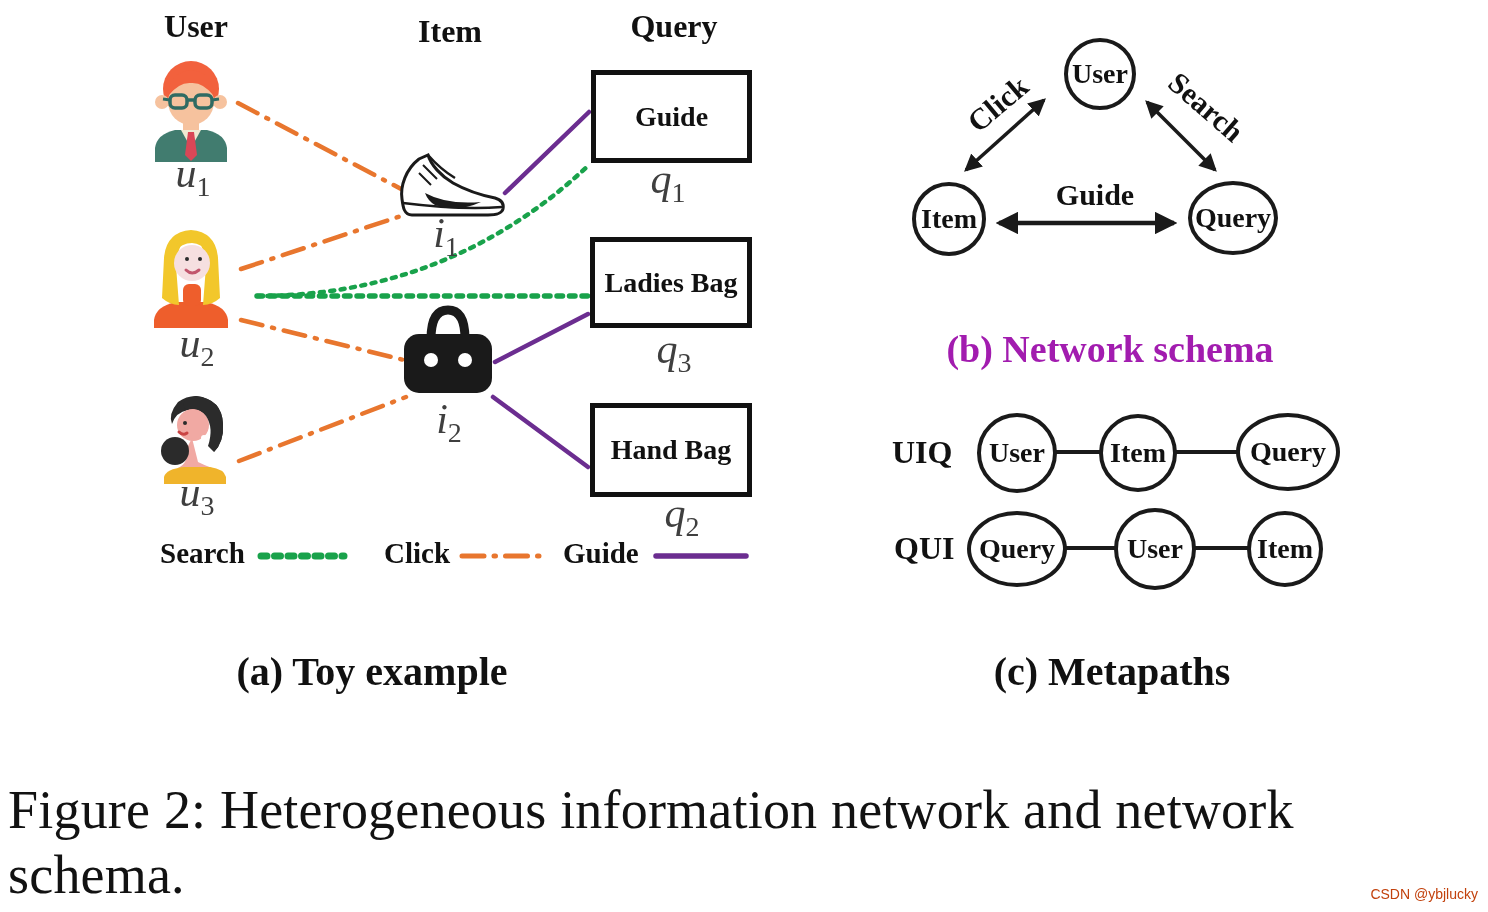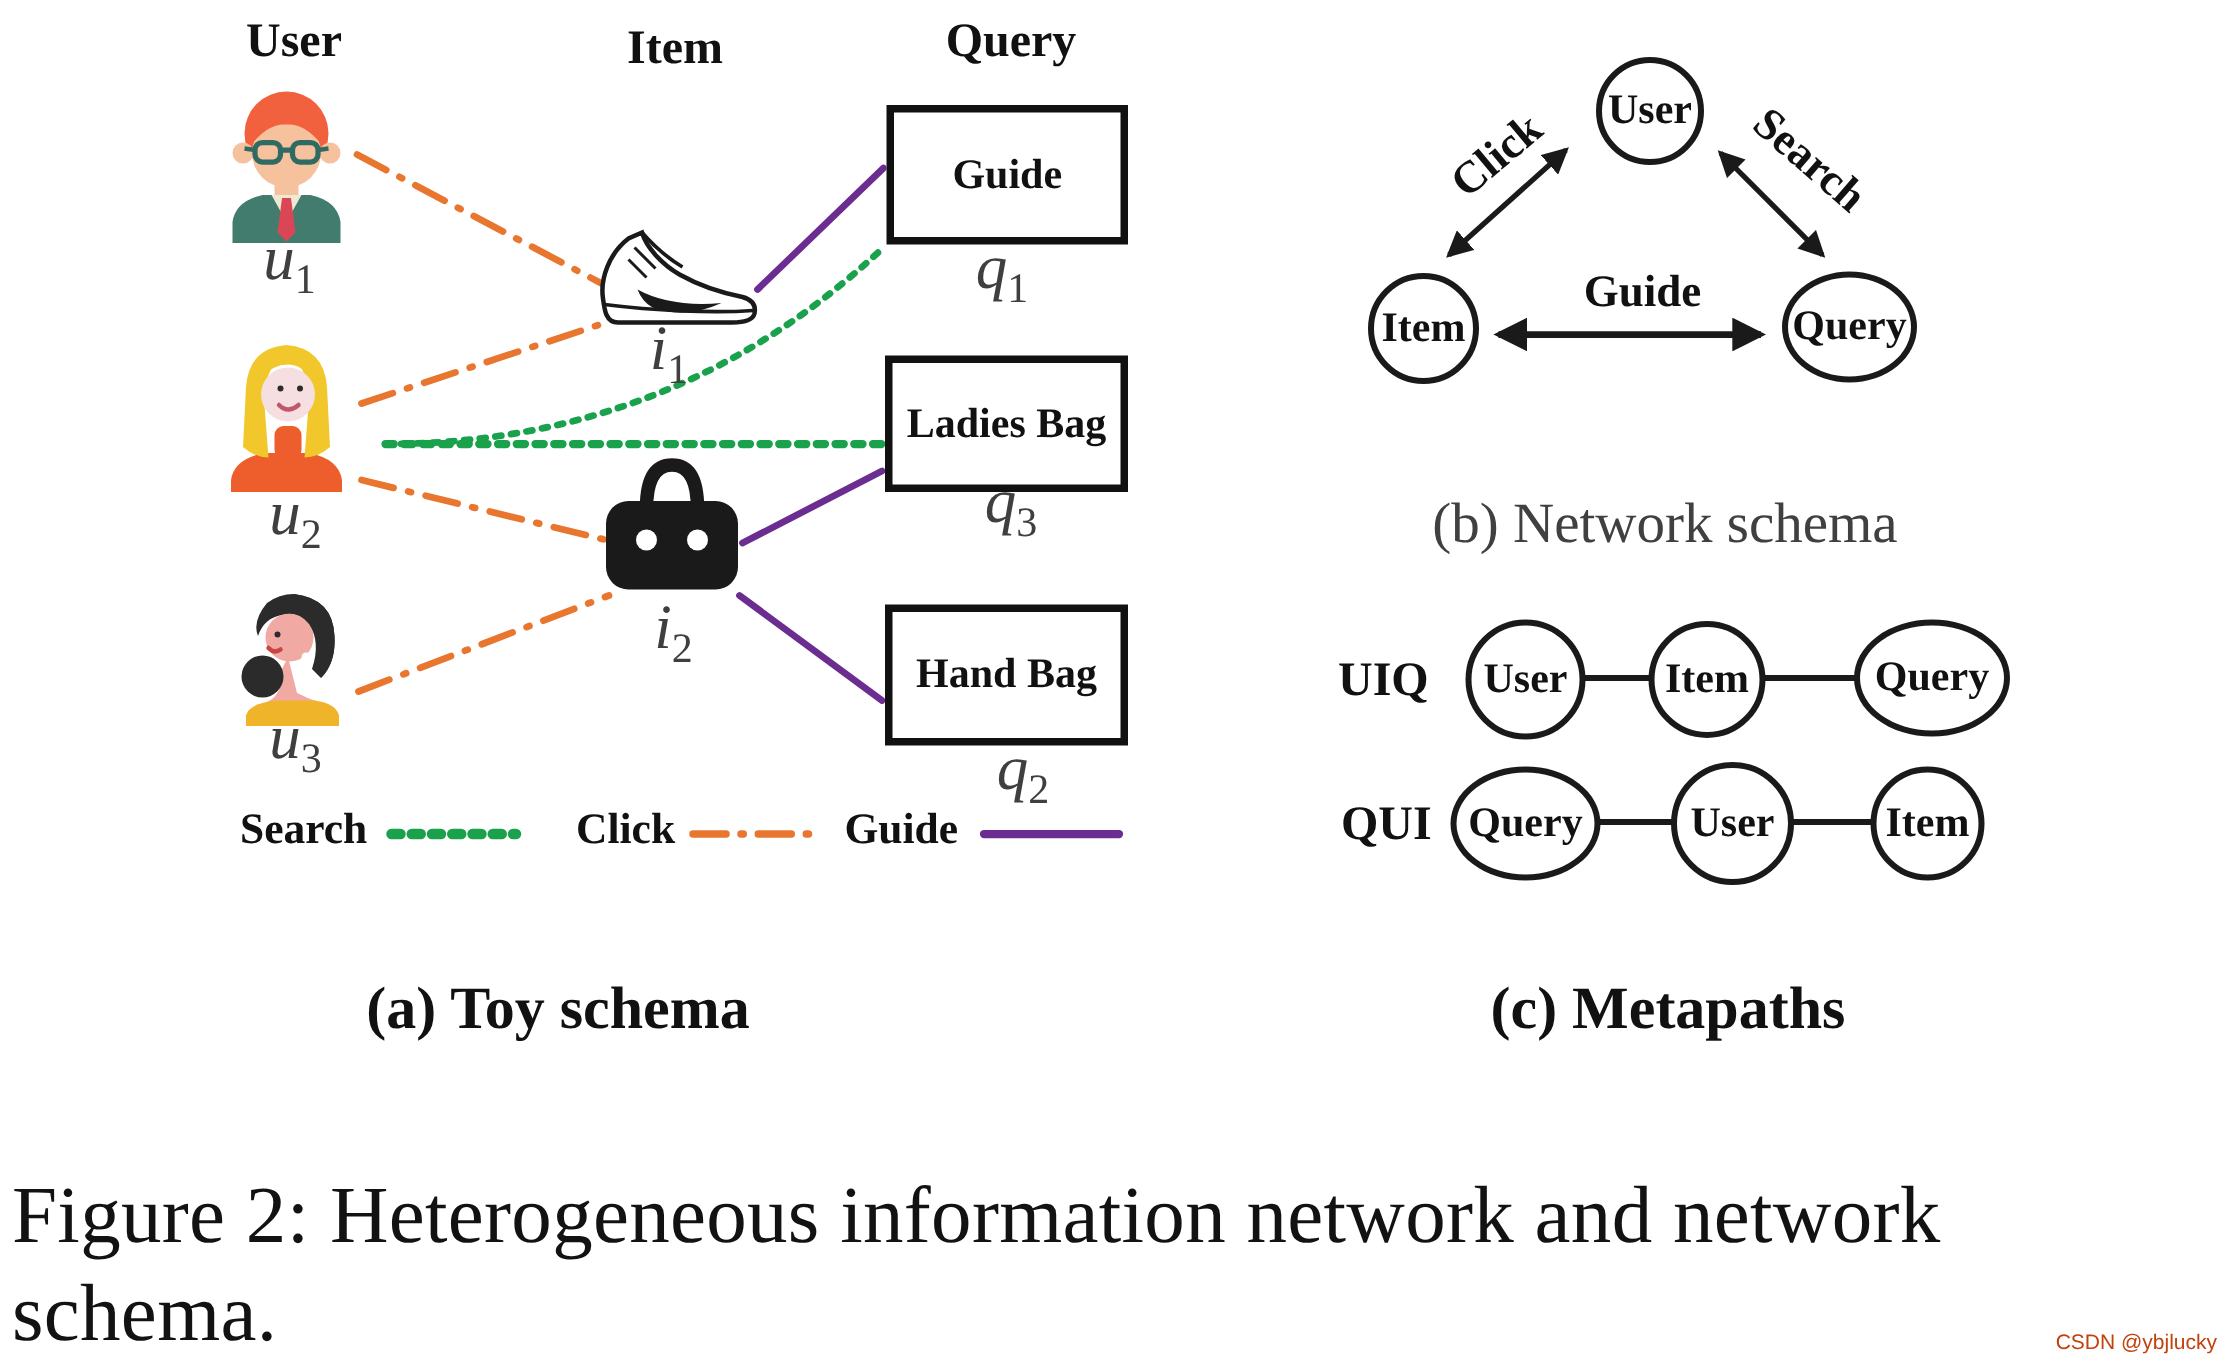--- a/index.html
+++ b/index.html
@@ -6,21 +6,21 @@
   #fig{position:relative;width:1488px;height:912px;background:#ffffff;overflow:hidden;
        font-family:"Liberation Serif","DejaVu Serif",serif;color:#1a1a1a;padding-left:48px;}
   .abs{position:absolute;}
   .colhead{font-weight:bold;font-size:32px;text-align:center;width:130px;color:#111;}
   .qbox{border:5px solid #111;background:#fff;display:flex;align-items:center;justify-content:center;
         font-weight:bold;font-size:28px;color:#111;box-sizing:border-box;text-align:center;}
   .math-label{width:76px;text-align:center;font-style:italic;font-size:42px;color:#3f3f3f;line-height:1;}
   .math-label sub{font-style:normal;font-size:28px;color:#3f3f3f;}
   .legend-label{font-weight:bold;font-size:29px;color:#111;}
   .subcap{font-weight:bold;font-size:40px;text-align:center;color:#111;}
-  .bcap{font-weight:normal;font-size:38px;text-align:center;color:#404040;}
+  .bcap{font-weight:bold;font-size:38px;text-align:center;color:#a21caf;}
   .circle-node{border:4px solid #1a1a1a;border-radius:50%;background:#fff;box-sizing:border-box;
         display:flex;align-items:center;justify-content:center;font-weight:bold;font-size:28px;color:#111;}
   .rot-label{width:130px;text-align:center;font-weight:bold;font-size:30px;color:#111;}
   .mp-name{font-weight:bold;font-size:32px;color:#111;}
   .mp-link{background:#1a1a1a;height:4px;}
   .figcap{font-weight:normal;font-size:54px;line-height:1.2;color:#121212;letter-spacing:.2px;}
   .watermark{font-family:"Liberation Sans","DejaVu Sans",sans-serif;font-size:14px;color:#c2410c;}
 </style>
 </head>
 <body>
@@ -104,37 +104,37 @@
   <div class="abs qbox" style="left:591px;top:70px;width:161px;height:93px">Guide</div>
   <div class="abs qbox" style="left:590px;top:403px;width:162px;height:94px">Hand Bag</div>
   <div class="abs qbox" style="left:590px;top:237px;width:162px;height:91px">Ladies Bag</div>
 
   <div class="abs math-label" style="left:155px;top:152px"><span>u</span><sub>1</sub></div>
   <div class="abs math-label" style="left:159px;top:322px"><span>u</span><sub>2</sub></div>
   <div class="abs math-label" style="left:159px;top:471px"><span>u</span><sub>3</sub></div>
   <div class="abs math-label" style="left:408px;top:212px"><span>i</span><sub>1</sub></div>
   <div class="abs math-label" style="left:411px;top:398px"><span>i</span><sub>2</sub></div>
   <div class="abs math-label" style="left:630px;top:158px"><span>q</span><sub>1</sub></div>
-  <div class="abs math-label" style="left:636px;top:314px"><span>q</span><sub>3</sub></div>
+  <div class="abs math-label" style="left:636px;top:328px"><span>q</span><sub>3</sub></div>
   <div class="abs math-label" style="left:644px;top:492px"><span>q</span><sub>2</sub></div>
 
   <div class="abs legend-label" style="left:160px;top:537px">Search</div>
   <svg class="abs" style="left:256px;top:549px" width="92" height="14" viewBox="0 0 92 14">
     <line x1="5" y1="7" x2="88" y2="7" stroke="#19A24B" stroke-width="7" stroke-linecap="round" stroke-dasharray="6 7.5"></line>
   </svg>
   <div class="abs legend-label" style="left:384px;top:537px">Click</div>
   <svg class="abs" style="left:458px;top:549px" width="92" height="14" viewBox="0 0 92 14">
     <line x1="4" y1="7" x2="89" y2="7" stroke="#E8762E" stroke-width="5" stroke-linecap="round" stroke-dasharray="22 10 1.5 10"></line>
   </svg>
   <div class="abs legend-label" style="left:563px;top:537px">Guide</div>
   <svg class="abs" style="left:653px;top:549px" width="96" height="14" viewBox="0 0 96 14">
     <line x1="3" y1="7" x2="93" y2="7" stroke="#6B2D90" stroke-width="5.5" stroke-linecap="round"></line>
   </svg>
 
-  <div class="abs subcap" style="left:172px;top:648px;width:400px">(a) Toy schema</div>
+  <div class="abs subcap" style="left:172px;top:648px;width:400px">(a) Toy example</div>
 
   <svg class="abs" style="left:880px;top:30px" width="420" height="250" viewBox="0 0 420 250">
     <defs>
       <marker id="arw" viewBox="0 0 10 10" refX="8.5" refY="5" markerWidth="5" markerHeight="5" orient="auto-start-reverse">
         <path d="M0,0 L10,5 L0,10 Z" fill="#1a1a1a"></path>
       </marker>
     </defs>
     <line x1="86" y1="140" x2="164" y2="70" stroke="#1a1a1a" stroke-width="3.5" marker-start="url(#arw)" marker-end="url(#arw)"></line>
     <line x1="267" y1="72" x2="335" y2="140" stroke="#1a1a1a" stroke-width="3.5" marker-start="url(#arw)" marker-end="url(#arw)"></line>
     <line x1="119" y1="193" x2="294" y2="193" stroke="#1a1a1a" stroke-width="4.5" marker-start="url(#arw)" marker-end="url(#arw)"></line>

